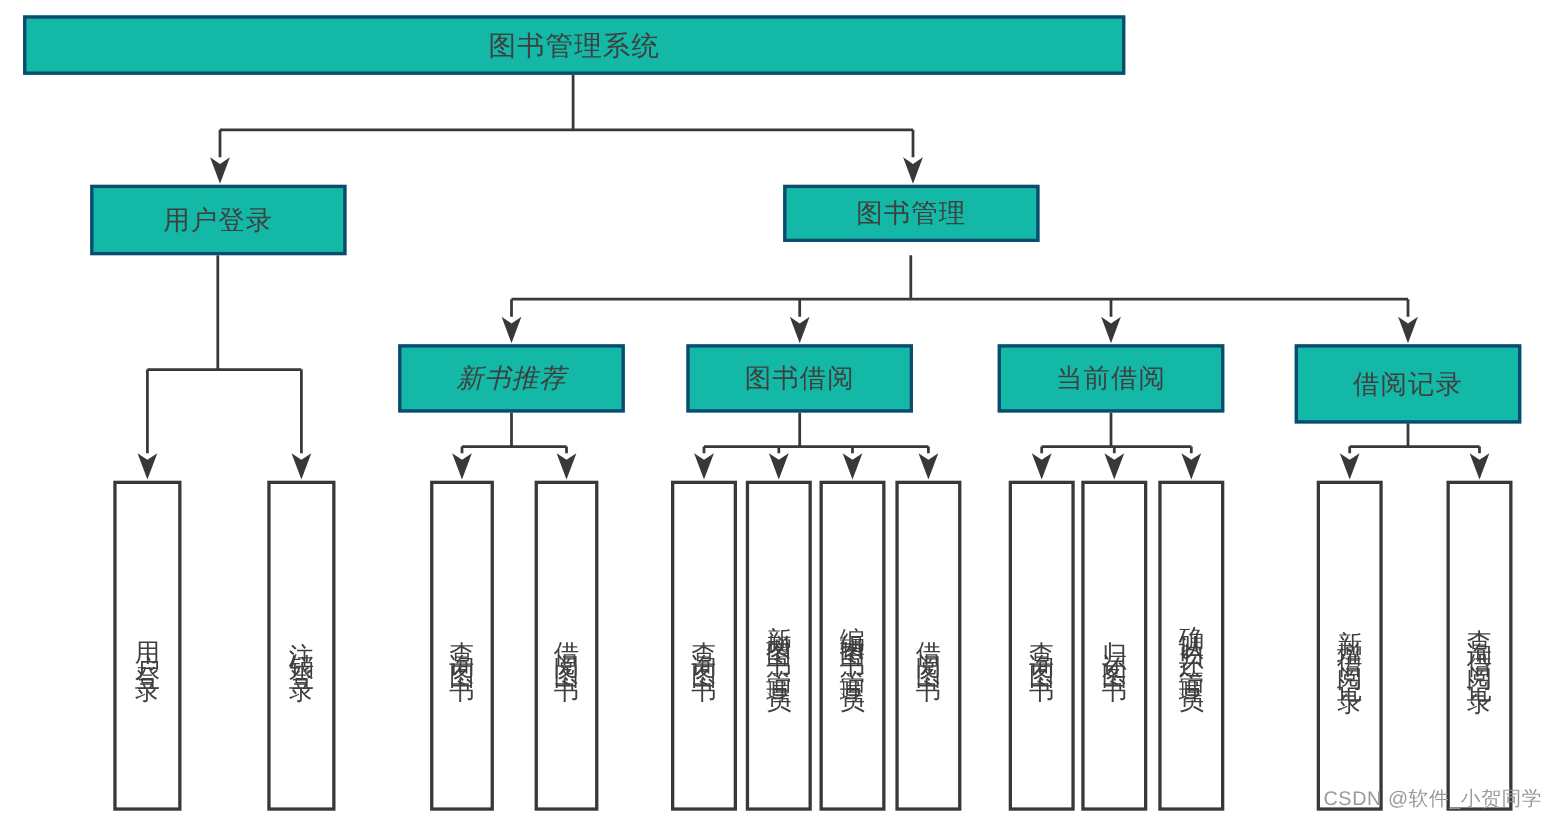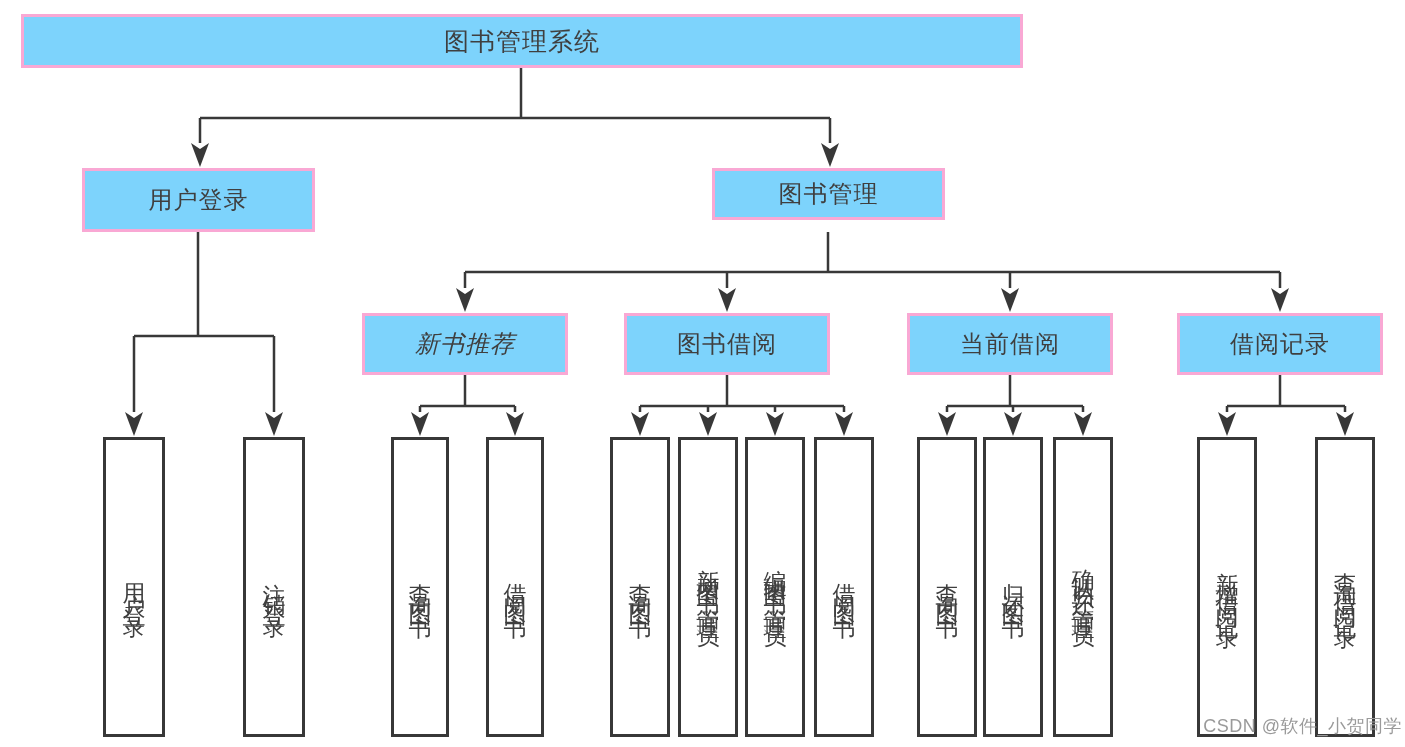--- a/index.html
+++ b/index.html
@@ -16,22 +16,22 @@
     overflow: hidden;
   }
   #connectors {
     position: absolute;
     left: 0;
     top: 0;
   }
   .node {
     position: absolute;
     box-sizing: border-box;
-    border: 3px solid #f9a8d4;
-    background: #7dd3fc;
+    border: 3px solid #0c4a6e;
+    background: #14b8a6;
     display: flex;
     align-items: center;
     justify-content: center;
     color: #3f3f3f;
     font-size: 24px;
     letter-spacing: 1px;
     white-space: nowrap;
   }
   .node.root { font-size: 25px; }
   .leaf {
@@ -121,21 +121,21 @@
   </svg>
 
   <div class="node root" style="left:21px; top:14px; width:1002px; height:54px;">图书管理系统</div>
 
   <div class="node" style="left:82px; top:168px; width:233px; height:64px;">用户登录</div>
   <div class="node" style="left:712px; top:168px; width:233px; height:52px;">图书管理</div>
 
   <div class="node" style="left:362px; top:313px; width:206px; height:62px;font-style:italic;">新书推荐</div>
   <div class="node" style="left:624px; top:313px; width:206px; height:62px;">图书借阅</div>
   <div class="node" style="left:907px; top:313px; width:206px; height:62px;">当前借阅</div>
-  <div class="node" style="left:1177px; top:313px; width:206px; height:62px;">借阅记录</div>
+  <div class="node" style="left:1177px; top:313px; width:206px; height:72px;">借阅记录</div>
 
   <div class="leaf" style="left:103px; top:437px; width:62px; height:300px;">
     <span class="vtext">用户登录</span>
   </div>
   <div class="leaf" style="left:243px; top:437px; width:62px; height:300px;">
     <span class="vtext">注销登录</span>
   </div>
 
   <div class="leaf" style="left:391px; top:437px; width:58px; height:300px;">
     <span class="vtext">查询图书</span>

